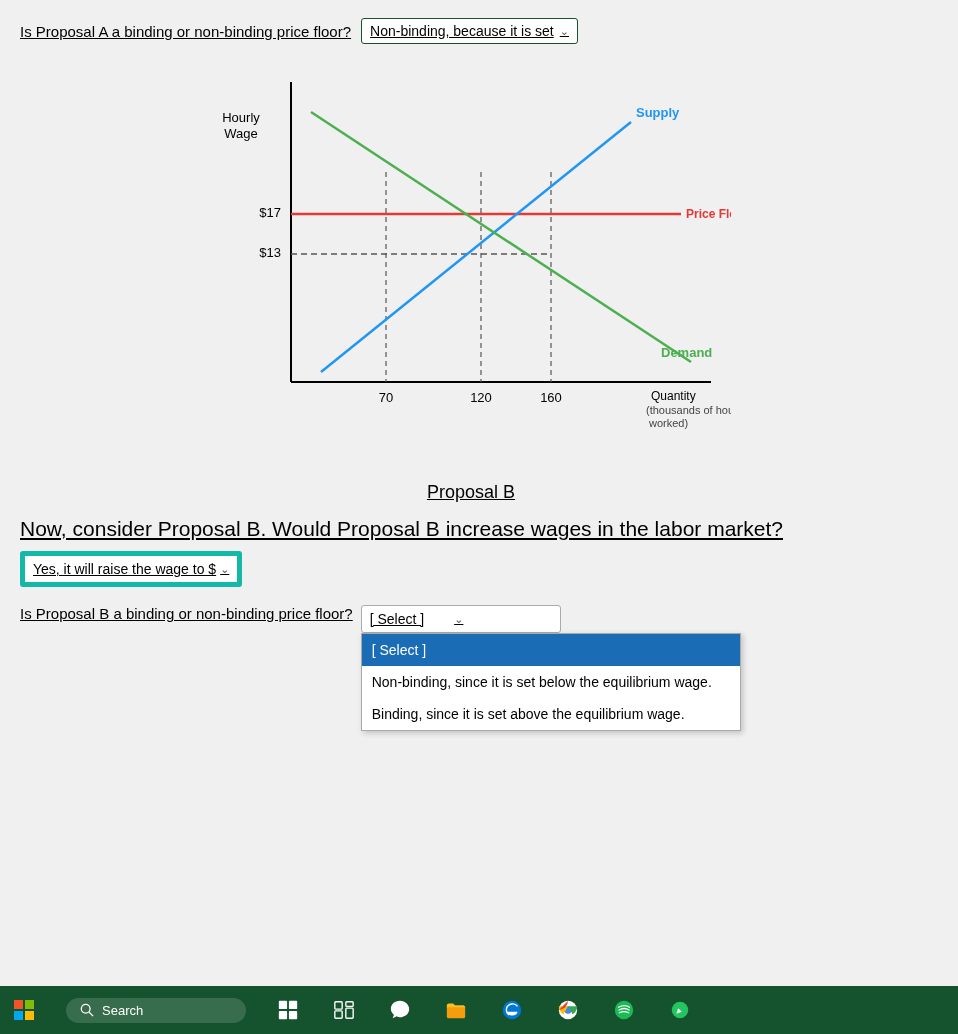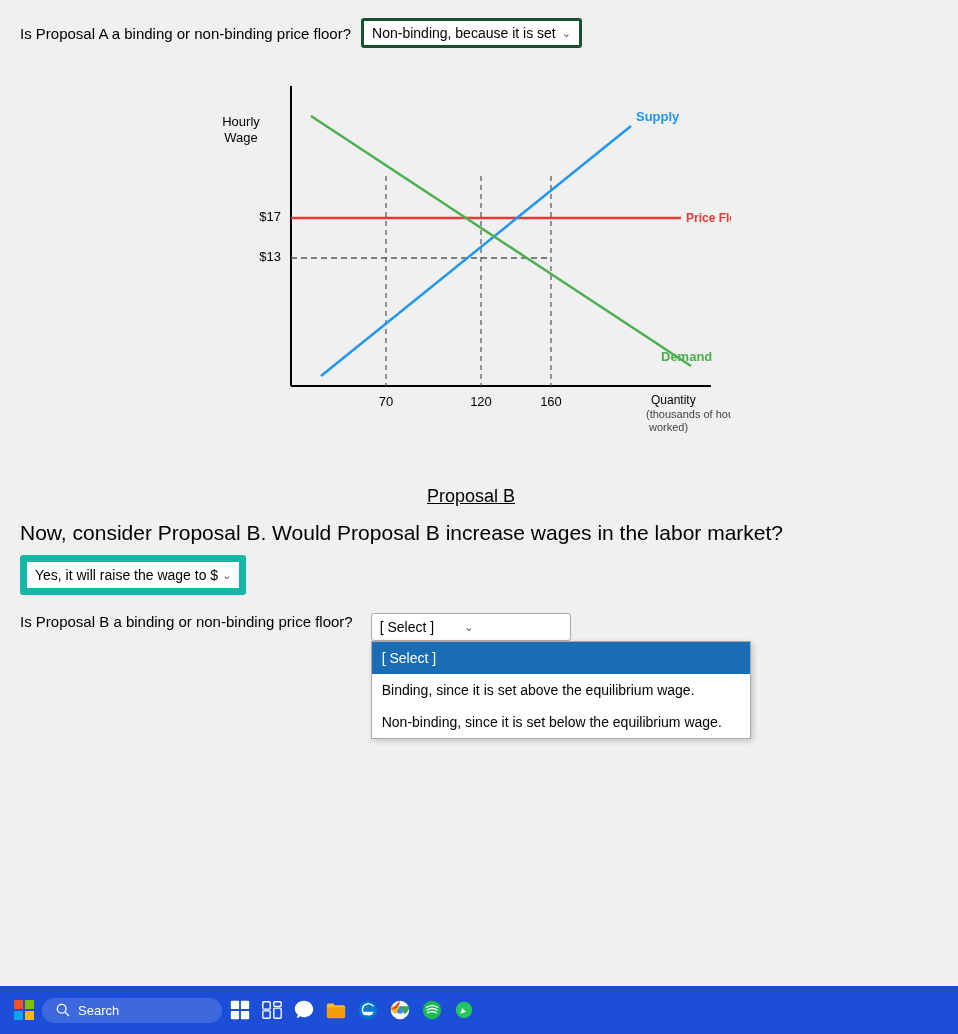--- a/index.html
+++ b/index.html
@@ -9,30 +9,31 @@
       width: 958px;
       min-height: 1034px;
       display: flex;
       flex-direction: column;
     }
     .main-content {
       background: #f0f0f0;
       flex: 1;
       padding: 18px 36px 20px 20px;
       position: relative;
+      text-decoration: underline;
     }
     .question-row {
       display: flex;
       align-items: center;
       gap: 10px;
       margin-bottom: 18px;
       font-size: 15px;
     }
     .dropdown-select {
-      border: 3px solid #14532d;
+      border: 1px solid #14532d;
       background: white;
       padding: 4px 8px;
       font-size: 14px;
       border-radius: 3px;
       cursor: pointer;
       display: flex;
       align-items: center;
       gap: 6px;
     }
     .chart-container {
@@ -60,33 +61,33 @@
       font-size: 21px;
       margin-bottom: 10px;
     }
     .answer-select-row {
       display: flex;
       align-items: center;
       gap: 10px;
       margin-bottom: 18px;
     }
     .answer-dropdown {
-      border: 7px solid #14b8a6;
+      border: 5px solid #14b8a6;
       background: white;
       padding: 5px 8px;
       font-size: 14px;
       border-radius: 3px;
       display: flex;
       align-items: center;
       gap: 4px;
     }
     .question-b-row {
       display: flex;
       align-items: flex-start;
-      gap: 18px;
+      gap: 8px;
       font-size: 15px;
       position: relative;
     }
     .select-wrapper {
       position: relative;
       display: inline-block;
     }
     .select-box {
       border: 1px solid #aaa;
       background: white;
@@ -118,25 +119,25 @@
       background: #1a6cb5;
       color: white;
     }
     .chevron {
       font-size: 11px;
       color: #555;
     }
     
     .taskbar {
       height: 48px;
-      background: #1d4ed8;
+      background: #14532d;
       display: flex;
       align-items: center;
       padding: 0 10px;
-      gap: 4px;
+      gap: 28px;
     }
     .taskbar-search {
       background: rgba(255,255,255,0.15);
       border: none;
       border-radius: 20px;
       color: white;
       padding: 5px 14px;
       font-size: 14px;
       display: flex;
       align-items: center;
@@ -231,22 +232,22 @@
 
   <div class="question-b-row">
     <span>Is Proposal B a binding or non-binding price floor?</span>
     <div class="select-wrapper">
       <div class="select-box">
         <span>[ Select ]</span>
         <span class="chevron">⌄</span>
       </div>
       <div class="dropdown-open">
         <div class="dropdown-option selected">[ Select ]</div>
+        <div class="dropdown-option">Non-binding, since it is set below the equilibrium wage.</div>
         <div class="dropdown-option">Binding, since it is set above the equilibrium wage.</div>
-        <div class="dropdown-option">Non-binding, since it is set below the equilibrium wage.</div>
       </div>
     </div>
   </div>
 
 </div>
 
 <div class="taskbar">
 
   <div class="taskbar-icon">
     <div class="win-icon">

